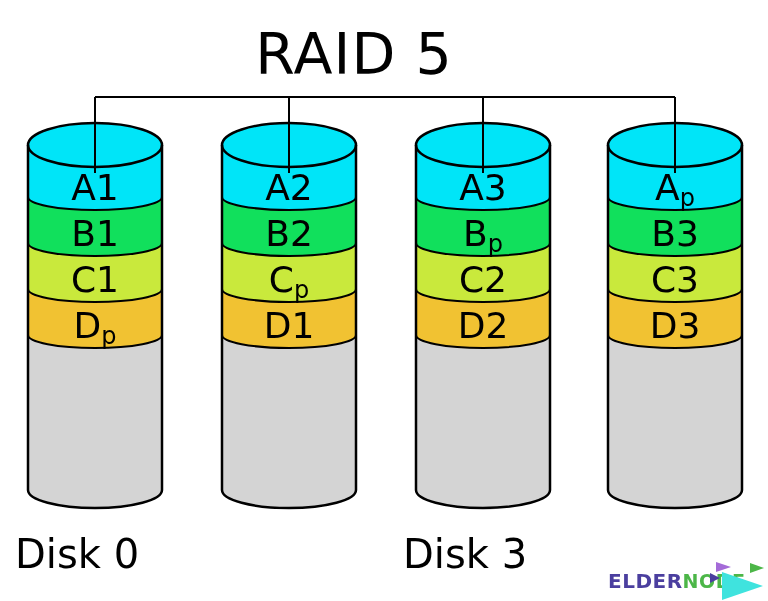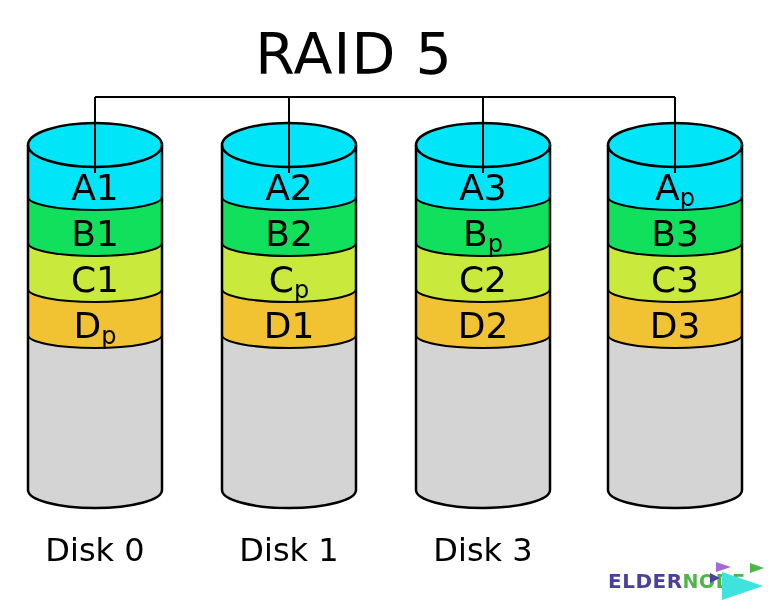--- a/index.html
+++ b/index.html
@@ -24,22 +24,22 @@
   }
   svg.diagram {
     position: absolute;
     top: 0; left: 0;
   }
   svg.diagram text { font-family: "DejaVu Sans", sans-serif; }
   .disk-label {
     position: absolute;
     top: 531px;
     width: 160px;
-    text-align: center;
-    font-size: 32px;
+    text-align: left;
+    font-size: 40px;
     color: #000;
     white-space: nowrap;
   }
   .logo {
     position: absolute;
     left: 608px;
     top: 569px;
     white-space: nowrap;
   }
   .logo .p1 {
@@ -139,21 +139,20 @@
         <path d="M 95 97 V 173" stroke="#000000" stroke-width="2" fill="none"></path>
         <path d="M 289 97 V 173" stroke="#000000" stroke-width="2" fill="none"></path>
         <path d="M 483 97 V 173" stroke="#000000" stroke-width="2" fill="none"></path>
         <path d="M 675 97 V 173" stroke="#000000" stroke-width="2" fill="none"></path>
       </g>
     </svg>
 
   <div class="title">RAID 5</div>
 
   <div class="disk-label" style="left:15px">Disk 0</div>
-  <div class="disk-label" style="left:209px">Disk 1</div>
   <div class="disk-label" style="left:403px">Disk 3</div>
 
   <div class="logo">
     <span class="p1" style="color: rgb(75, 63, 159);">ELDER</span><span class="p2" style="color: rgb(76, 182, 72);">NODE</span>
   </div>
 
   <svg class="logo-tris" width="58" height="43" viewBox="0 0 58 43">
     <polygon points="6,4 6,14 21,9" fill="#A46BD8"></polygon>
     <polygon points="40,5 40,15 54,10" fill="#4CB648"></polygon>
     <polygon points="0,15 0,25 10,20" fill="#4B3F9F"></polygon>

